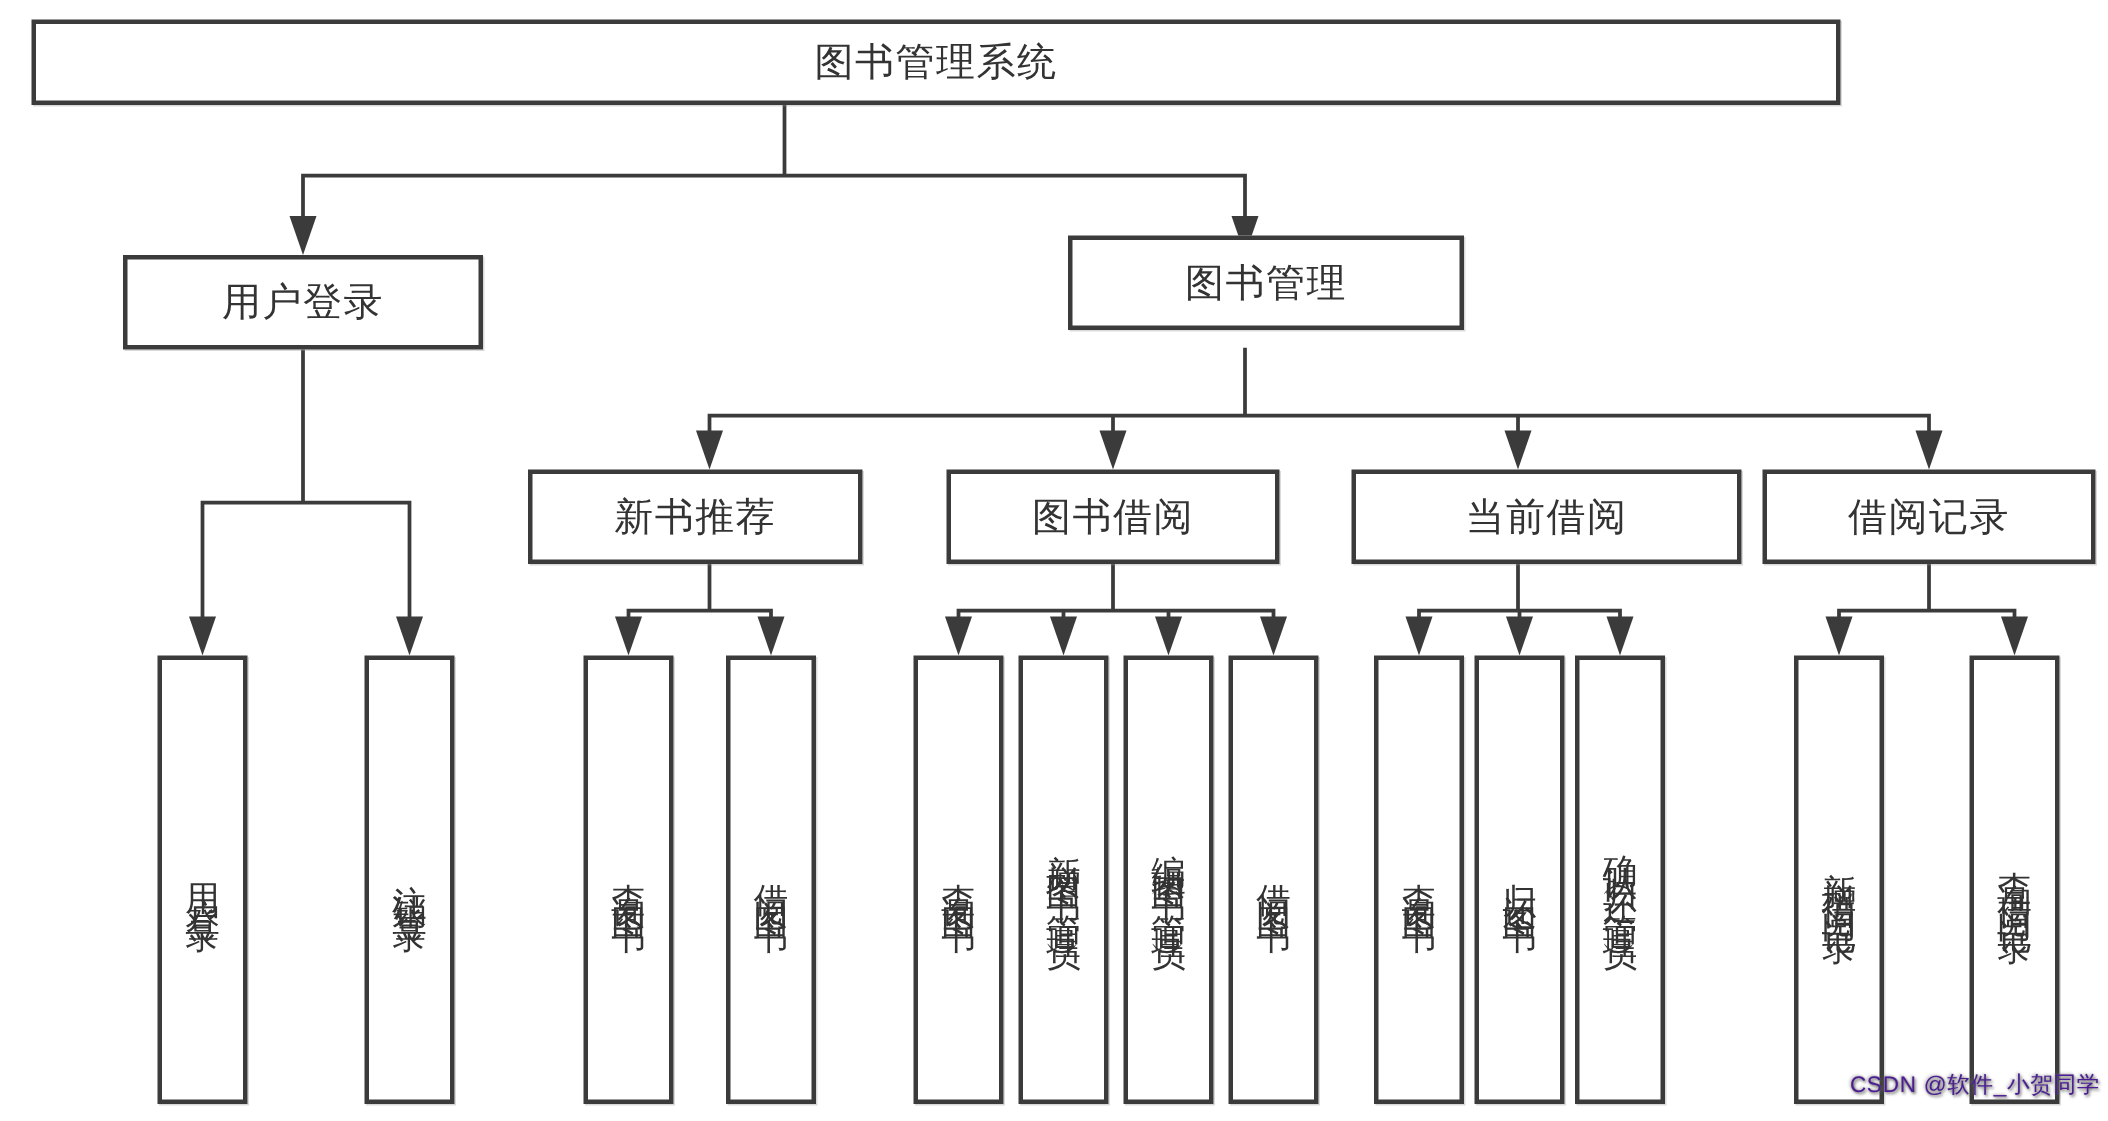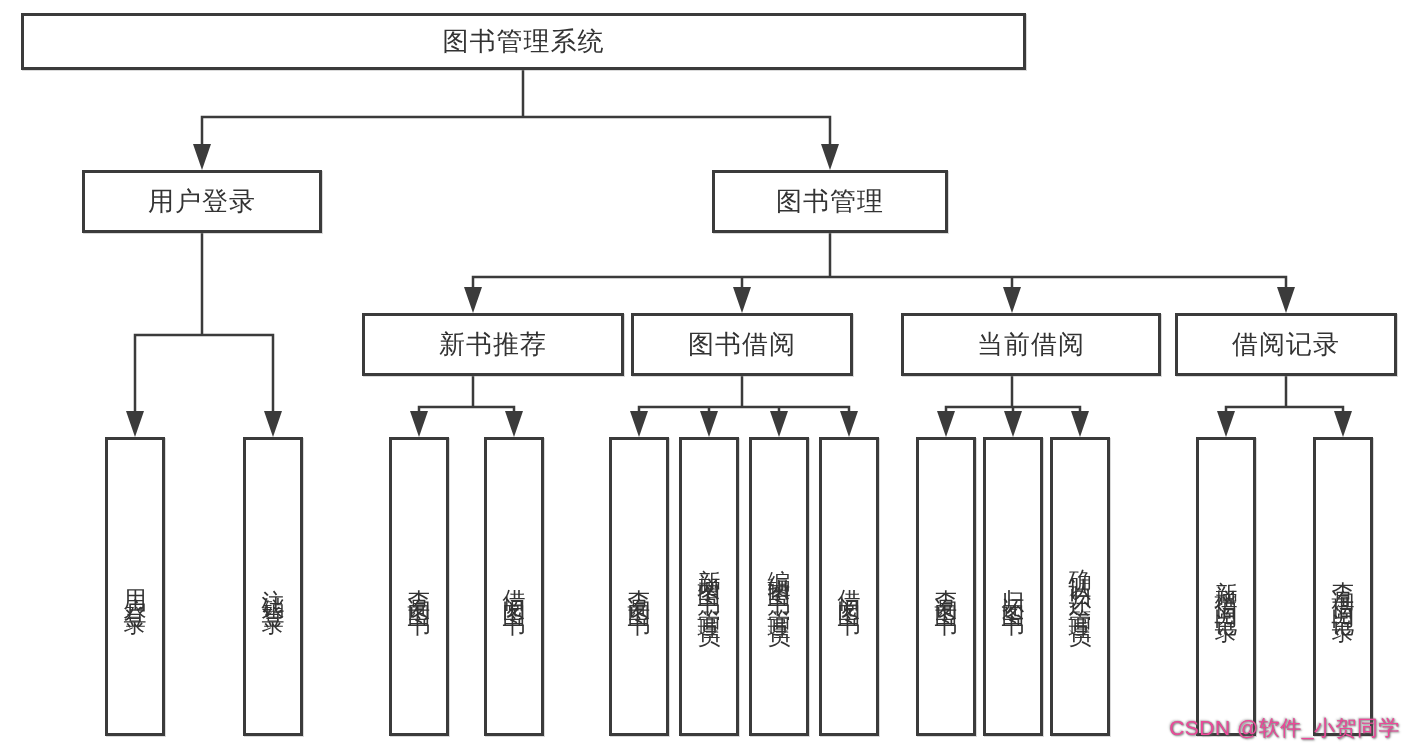--- a/index.html
+++ b/index.html
@@ -44,23 +44,23 @@
     writing-mode: vertical-rl;
     text-orientation: mixed;
     letter-spacing: 8px;
     line-height: 1;
     white-space: nowrap;
   }
   .watermark {
     position: absolute;
     right: 5px;
     top: 714px;
-    font-size: 21px;
+    font-size: 15px;
     letter-spacing: 0.5px;
-    color: #ec4899;
+    color: #4c1d95;
     text-shadow: 1px 1px 2px rgba(90,90,90,0.85), -1px -1px 2px rgba(120,120,120,0.45), 0 0 1px rgba(100,100,100,0.6);
     white-space: nowrap;
   }
 </style>
 </head>
 <body>
 
 <div class="canvas">
 
   <svg class="svg-overlay" viewBox="0 0 1405 747" xmlns="http://www.w3.org/2000/svg">
@@ -88,32 +88,32 @@
       <polygon points="770,411 788,411 779,437"></polygon>
       <polygon points="840,411 858,411 849,437"></polygon>
       <polygon points="937,411 955,411 946,437"></polygon>
       <polygon points="1004,411 1022,411 1013,437"></polygon>
       <polygon points="1071,411 1089,411 1080,437"></polygon>
       <polygon points="1217,411 1235,411 1226,437"></polygon>
       <polygon points="1334,411 1352,411 1343,437"></polygon>
     </g>
   </svg>
 
-  <div class="node" style="left:21px; top:13px; width:1005px; height:57px;">
+  <div class="node" style="left:21px; top:13px; width:1206px; height:57px;">
     <span>图书管理系统</span>
   </div>
 
   <div class="node" style="left:82px; top:170px; width:240px; height:63px;">
     <span>用户登录</span>
   </div>
-  <div class="node" style="left:712px; top:170px; width:236px; height:63px;">
+  <div class="node" style="left:712px; top:157px; width:264px; height:63px;">
     <span>图书管理</span>
   </div>
 
-  <div class="node" style="left:362px; top:313px; width:262px; height:63px;">
+  <div class="node" style="left:352px; top:313px; width:223px; height:63px;">
     <span>新书推荐</span>
   </div>
   <div class="node" style="left:631px; top:313px; width:222px; height:63px;justify-content:center;">
     <span>图书借阅</span>
   </div>
   <div class="node" style="left:901px; top:313px; width:260px; height:63px;">
     <span>当前借阅</span>
   </div>
   <div class="node" style="left:1175px; top:313px; width:222px; height:63px;">
     <span>借阅记录</span>

